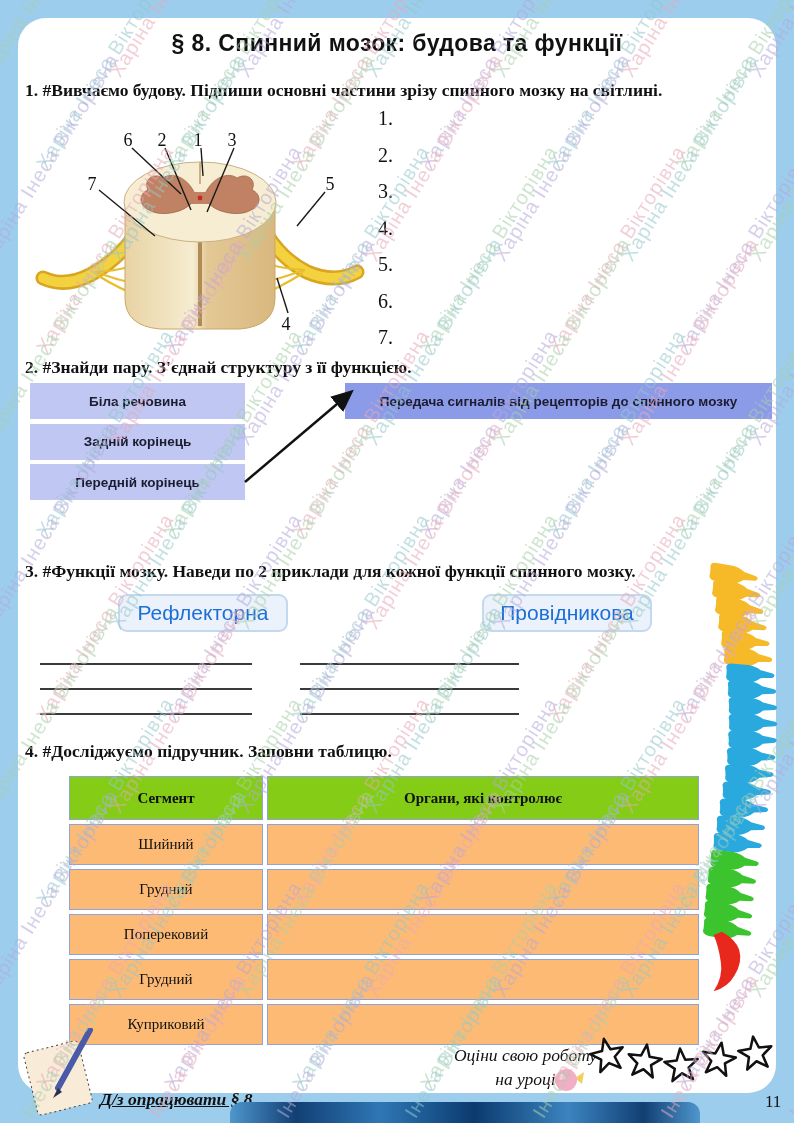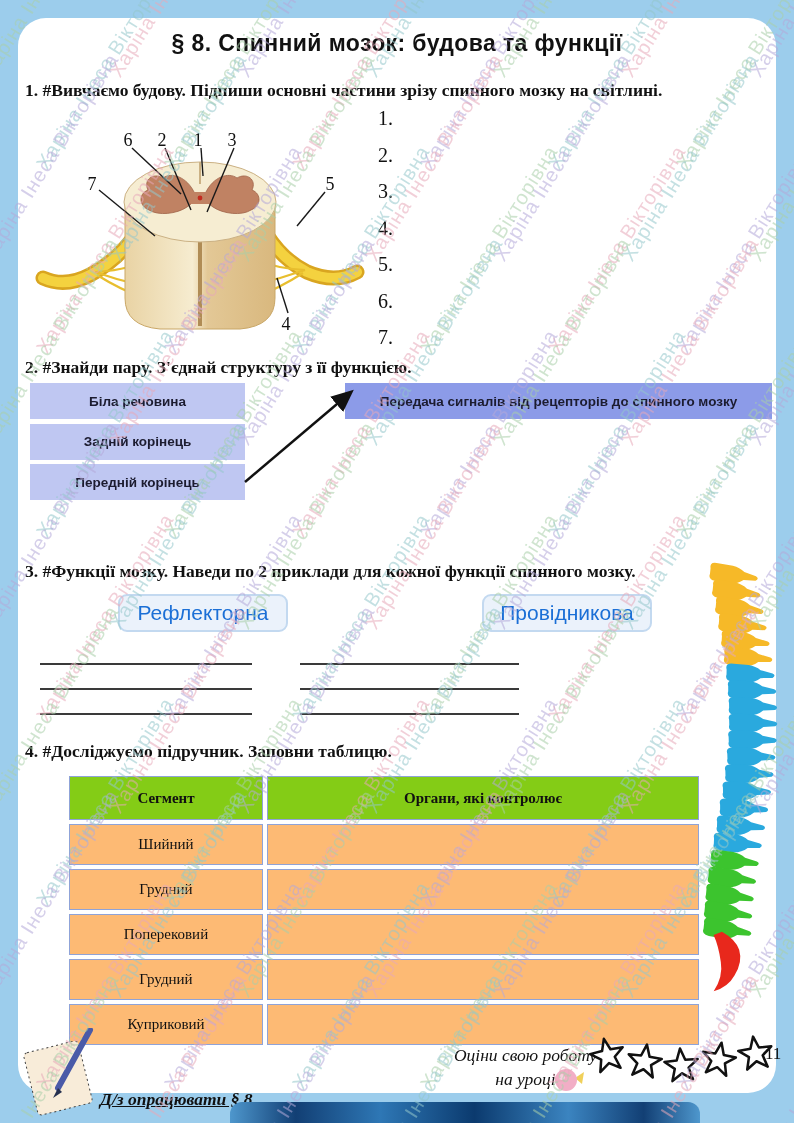--- a/index.html
+++ b/index.html
@@ -53,21 +53,21 @@
             font-size:17.5px;text-decoration:underline;white-space:nowrap;margin-top:33px;}
   .rate{position:absolute;left:443px;top:1043px;width:165px;z-index:2;font-style:italic;font-size:17.5px;
         text-align:center;line-height:24px;}
   .icecream{position:absolute;left:553px;top:1062px;width:34px;height:36px;z-index:2;}
   .stars{position:absolute;left:590px;top:1034px;z-index:2;display:flex;}
   .star{width:39px;height:40px;margin-left:-2px;}
   
   .band{position:absolute;left:230px;top:1102px;width:470px;height:21px;z-index:2;
         border-radius:12px 12px 0 0;
         background:linear-gradient(90deg,#4e97cd 0%,#123f74 14%,#2e77b5 32%,#0b3a6e 52%,#3b84c0 72%,#123f74 88%,#4e97cd 100%);}
-  .pagenum{position:absolute;left:765px;top:1044px;z-index:3;font-size:17px;}
+  .pagenum{position:absolute;left:765px;top:1092px;z-index:3;font-size:17px;}
 </style>
 </head>
 <body>
 
 <div class="page">
   <div class="card"></div>
 
   <div class="title">§ 8. Спинний мозок: будова та функції</div>
 
   <div class="heading" id="h1">1. #Вивчаємо будову. Підпиши основні частини зрізу спинного мозку на світлині.</div>

